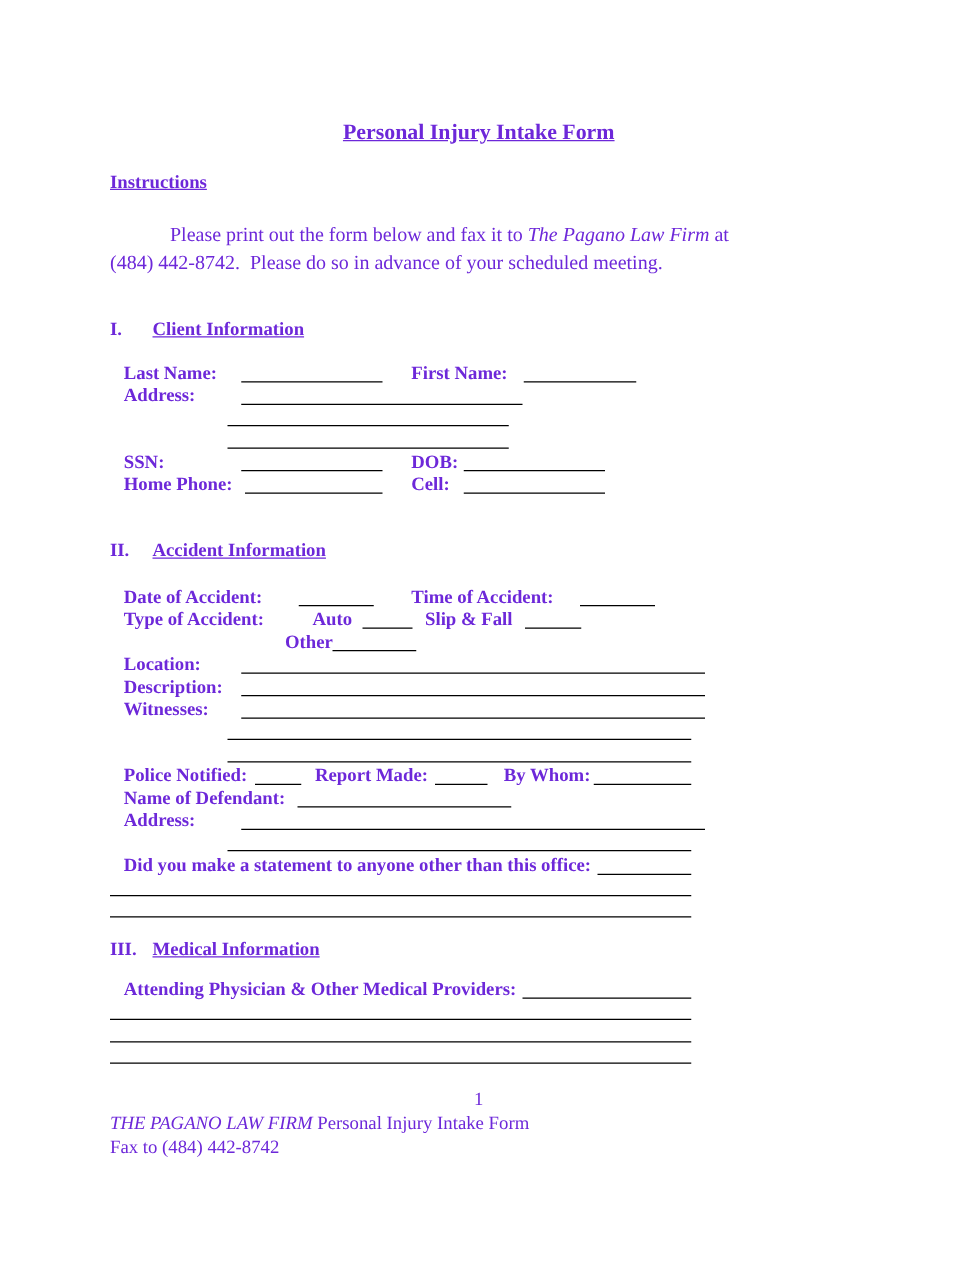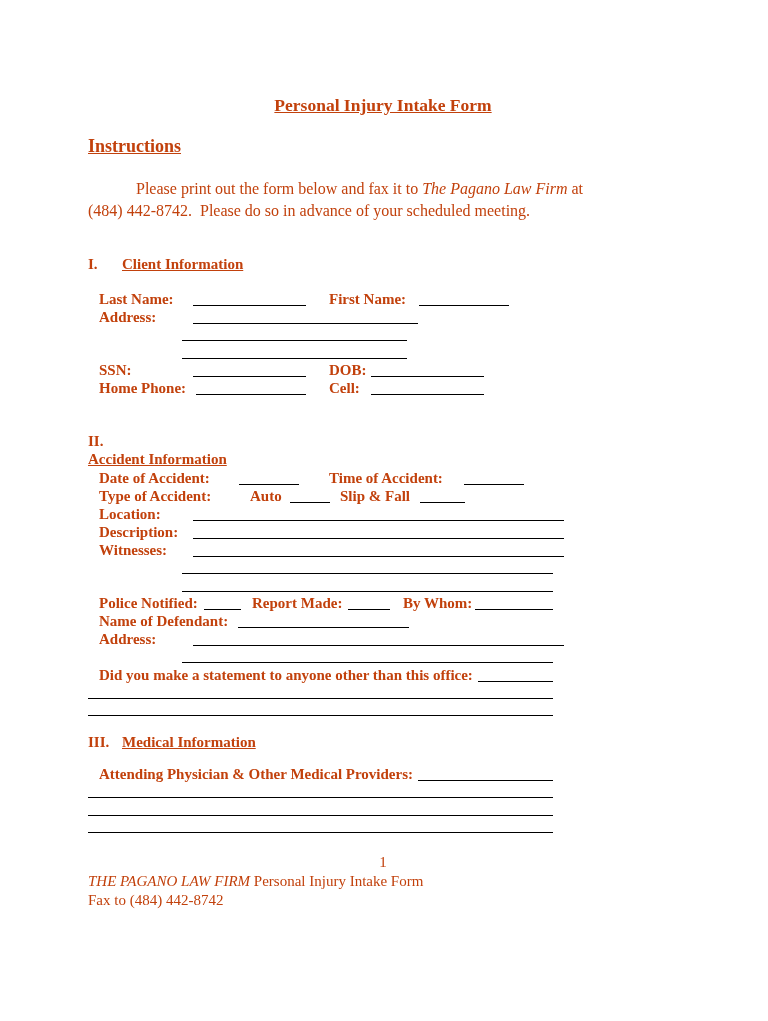--- a/index.html
+++ b/index.html
@@ -1,49 +1,49 @@
 <!DOCTYPE html>
 <html><head>
 <meta charset="utf-8">
 <style>
   html,body{margin:0;padding:0;background:#ffffff;}
   .page{
     position:relative;
     width:768px;height:1021px;
-    background:#ffffff;color:#c2410c;
+    background:#ffffff;color:#6d28d9;
     font-family:"Liberation Serif","DejaVu Serif",serif;
     font-size:15px;
     box-sizing:border-box;
     padding:88px 90px 0 88px;
     overflow:hidden;
   }
   .title{
     margin:7px 0 0 0;
     text-align:center;
     font-size:17.5px;font-weight:bold;
     text-decoration:underline;
     line-height:20px;
   }
   .ins-head{
     margin:22px 0 0 0;
-    font-size:18px;font-weight:bold;
+    font-size:15px;font-weight:bold;
     text-decoration:underline;
     line-height:18px;
   }
   .intro{
     margin:23px 0 0 0;
     font-size:16px;line-height:22px;
     text-indent:48px;
   }
   .it{font-style:italic;}
   .sec{display:flex;height:18px;line-height:18px;font-weight:bold;}
   .sec .num{width:34px;flex:0 0 auto;}
   .sec .sec-title{text-decoration:underline;white-space:nowrap;}
   .sec1{margin-top:33px;}
-  .sec2{margin-top:35px;flex-direction:column;}
+  .sec2{margin-top:35px;}
   .sec3{margin-top:17px;}
 
   .row{display:flex;align-items:flex-end;height:18px;line-height:18px;}
   .lbl{font-weight:bold;white-space:nowrap;flex:0 0 auto;margin-left:11px;}
   .ln{border-bottom:1.5px solid #000;margin-bottom:2px;flex:0 0 auto;height:0;}
   .fill{flex:1 1 auto;border-bottom:1.5px solid #000;margin-bottom:2px;margin-left:5px;height:0;}
   .frow{width:465px;}
 
   .bl{height:14px;border-bottom:1.5px solid #000;margin-bottom:2.5px;}
   .w465{width:465px;}
@@ -144,20 +144,24 @@
   </div>
 
   <div class="row">
     <span class="lbl w140">Type of Accident:</span>
     <span class="lbl w40">Auto</span>
     <span class="ln w40"></span>
     <span class="lbl w80 ml10">Slip &amp; Fall</span>
     <span class="ln w45"></span>
   </div>
 
+  <div class="row">
+    <span class="lbl ml140">Other</span>
+    <span class="ln w67"></span>
+  </div>
 
   <div class="row">
     <span class="lbl w94">Location:</span>
     <span class="ln w371"></span>
   </div>
 
   <div class="row">
     <span class="lbl w94">Description:</span>
     <span class="ln w371"></span>
   </div>

